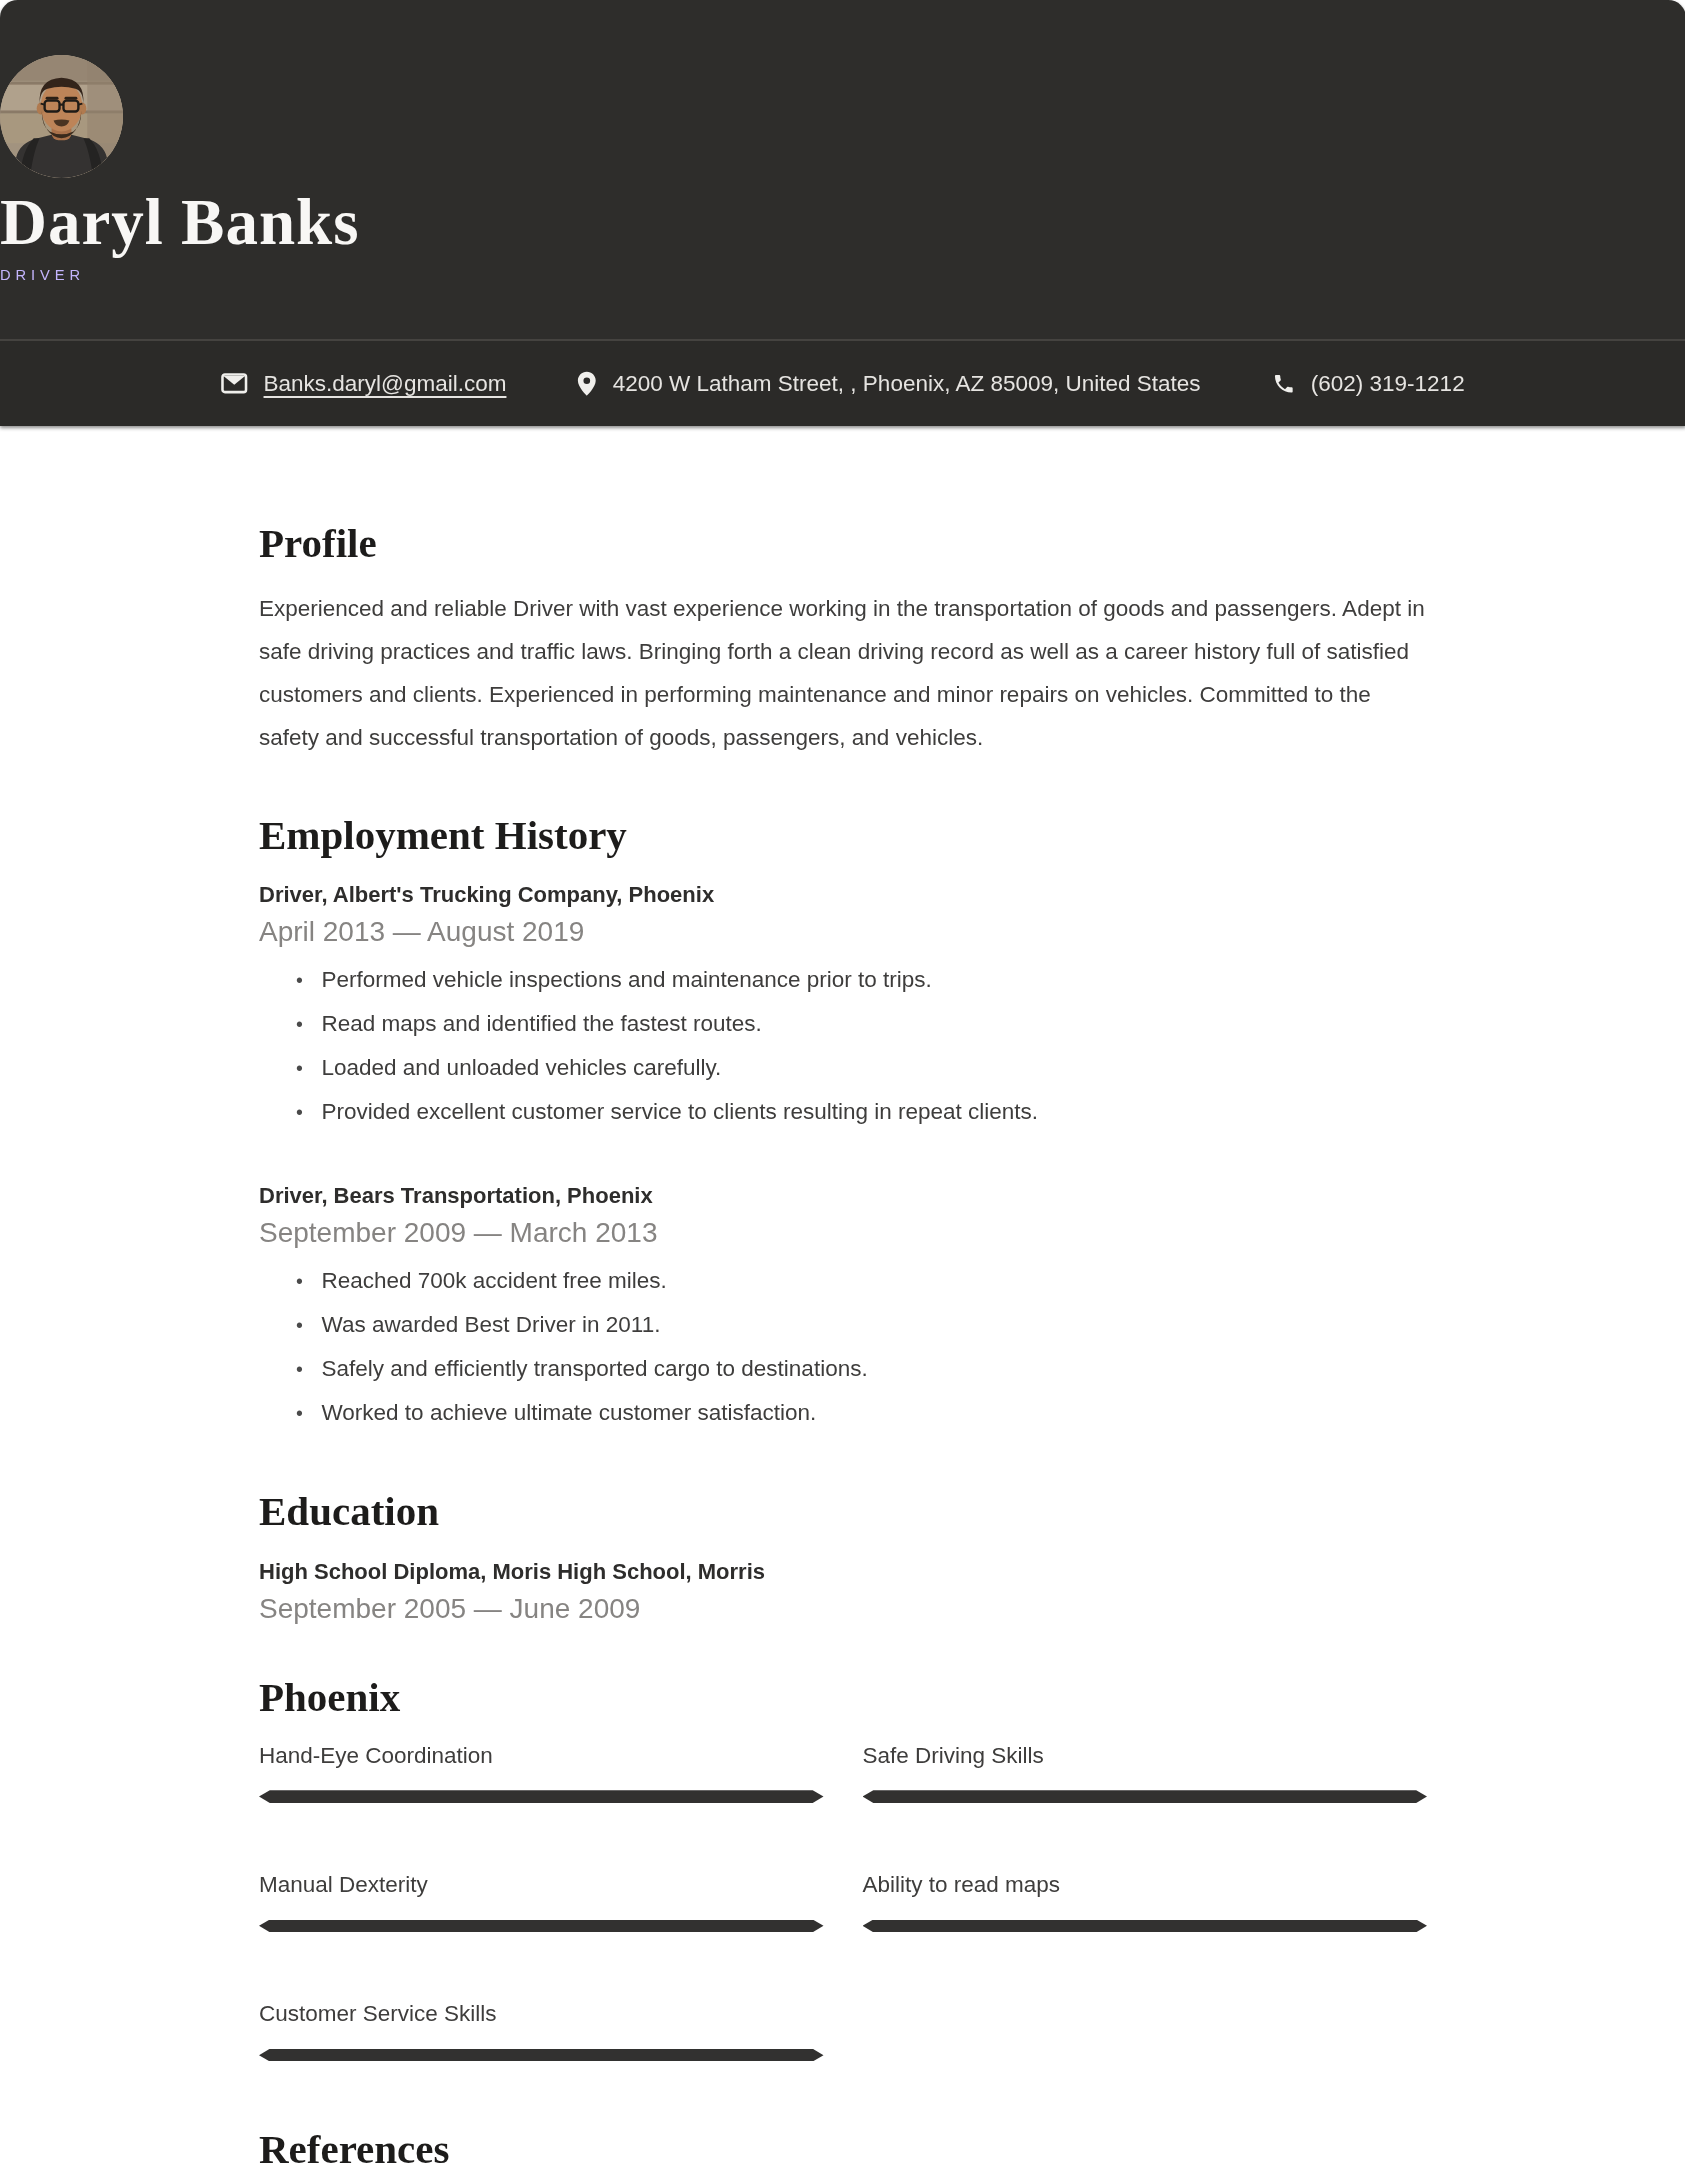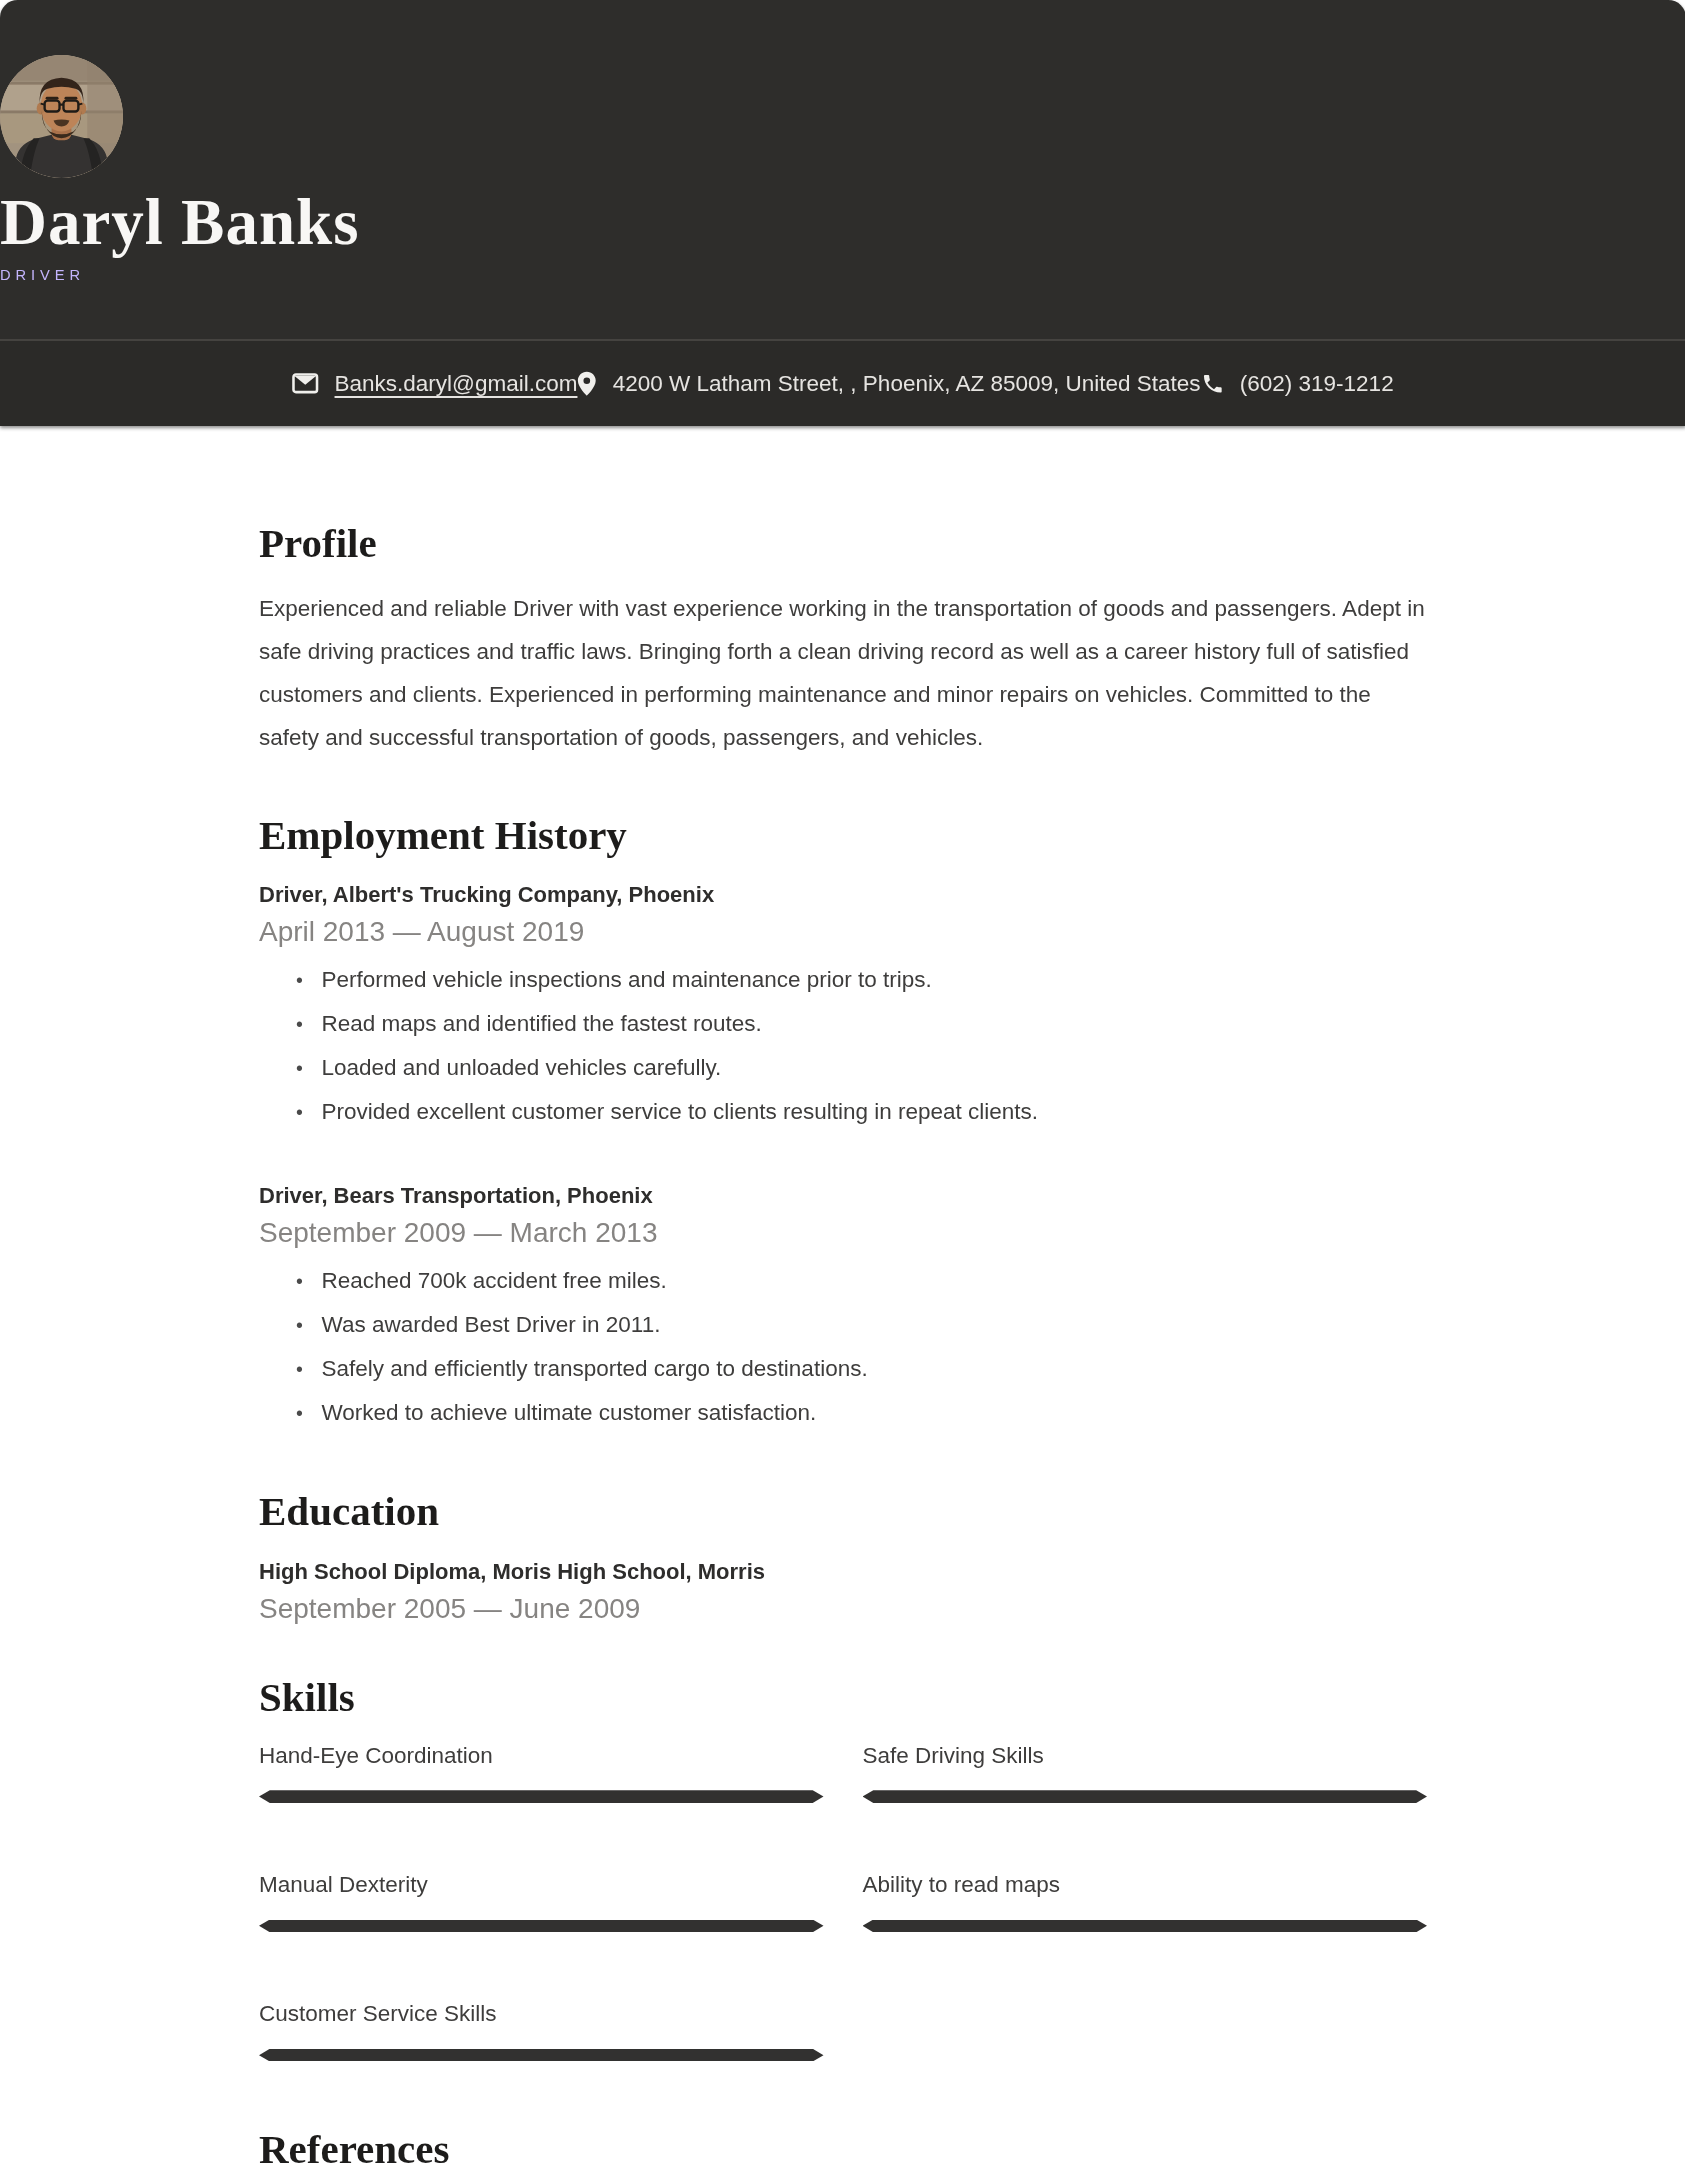--- a/index.html
+++ b/index.html
@@ -54,20 +54,21 @@
   }
 
   
   .contact-bar {
     height: 87px;
     background: #2b2a28;
     border-top: 2px solid #454340;
     display: flex;
     align-items: center;
     justify-content: center;
+    gap: 71px;
   }
   .contact-item {
     display: flex;
     align-items: center;
     gap: 15.7px;
     color: #e6e4e1;
     font-size: 22.5px;
   }
   .contact-item .cicon { display: flex; align-items: center; }
   .contact-item a {
@@ -306,21 +307,21 @@
       <div id="education-container">
 
   <div class="entry">
     <div class="entry-title">High School Diploma, Moris High School, Morris</div>
     <div class="entry-date">September 2005 — June 2009</div>
   </div>
 </div>
     </div>
 
     <div class="section">
-      <div class="section-title">Skills</div>
+      <div class="section-title">Phoenix</div>
       <div class="skills-grid" id="skills-grid">
   <div class="skill">
     <div class="skill-label">Hand-Eye Coordination</div>
     <div class="skill-track">
       <div class="skill-bar" style="width: 100%;"></div>
     </div>
   </div>
 
   <div class="skill">
     <div class="skill-label">Safe Driving Skills</div>

